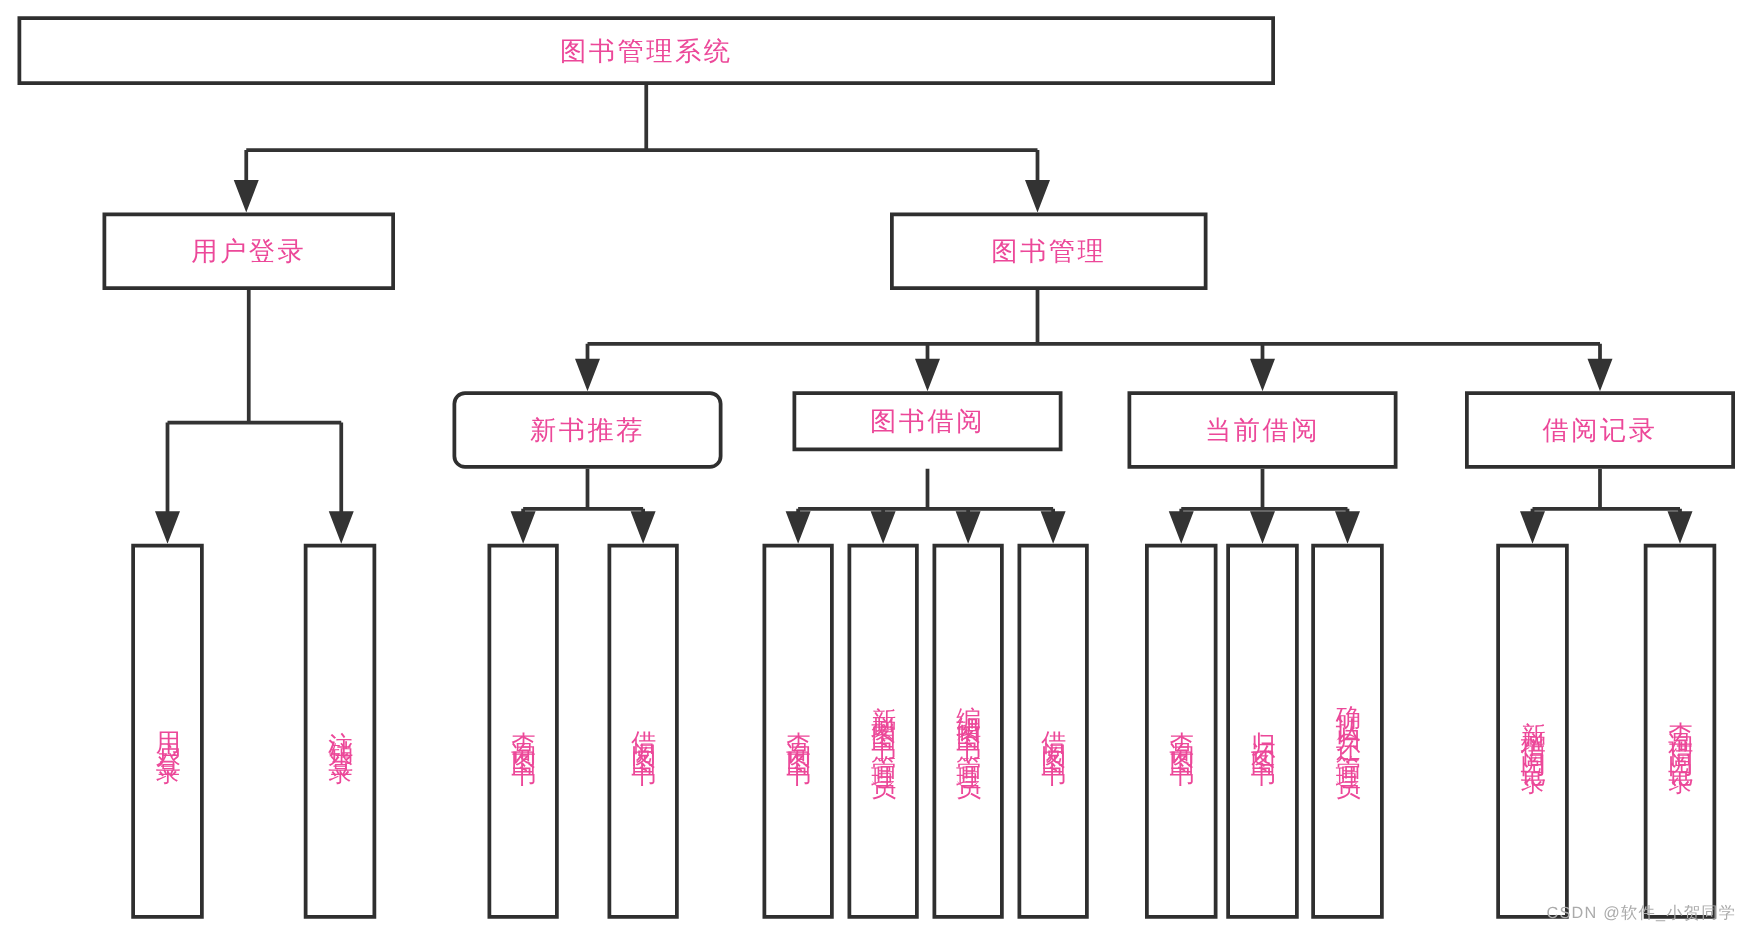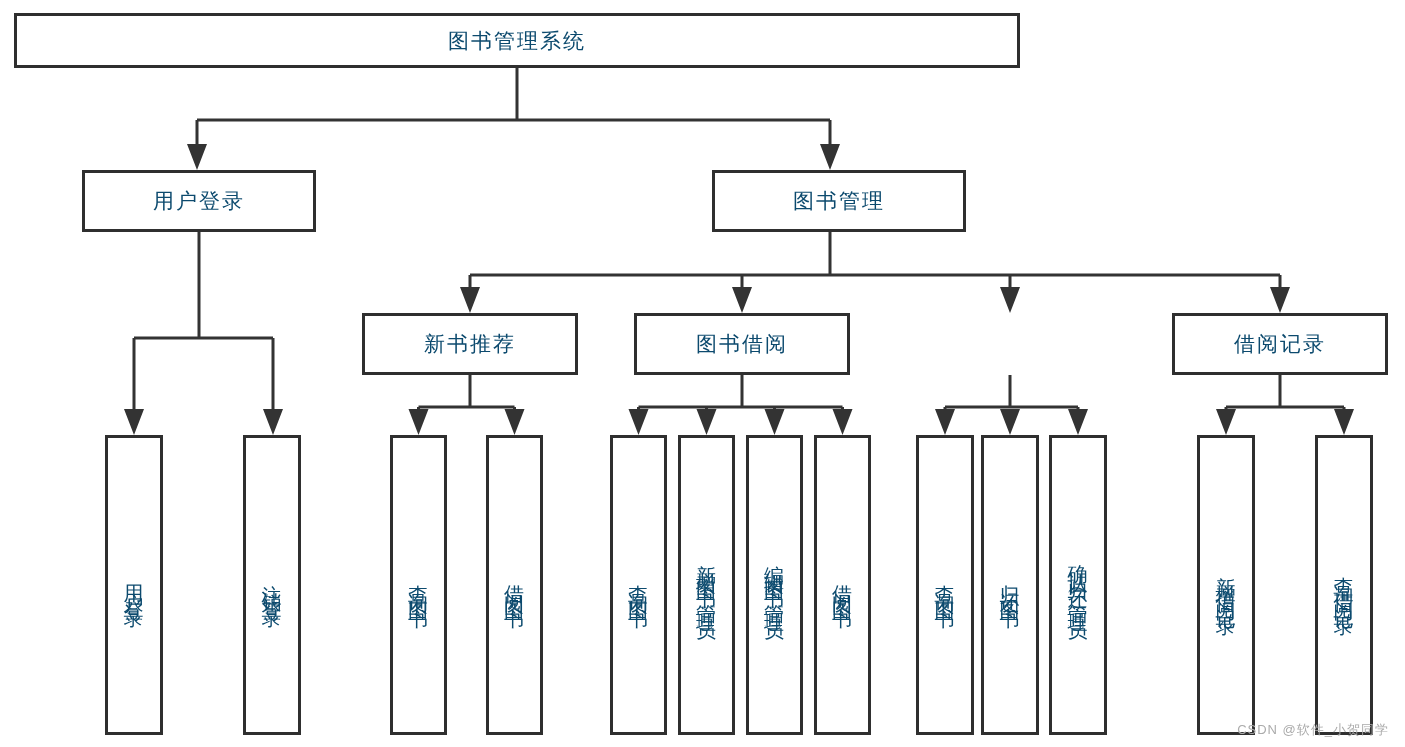--- a/index.html
+++ b/index.html
@@ -32,21 +32,21 @@
   }
   .box {
     position: absolute;
     box-sizing: border-box;
     border: 3px solid #2f2f2f;
     background: #ffffff;
     display: flex;
     align-items: center;
     justify-content: center;
     font-size: 21px;
-    color: #0c4a6e;
+    color: #ec4899;
     letter-spacing: 2px;
     text-align: center;
   }
   .vbox {
     writing-mode: vertical-rl;
     font-size: 20px;
     letter-spacing: 8px;
     padding: 8px 0;
     line-height: 1;
   }
@@ -119,22 +119,23 @@
       M1068 409 L1088 409 L1078 435 Z
       M1216 409 L1236 409 L1226 435 Z
       M1334 409 L1354 409 L1344 435 Z"></path>
   </svg>
 
   <div class="box" style="left:14px; top:13px; width:1006px; height:55px;">图书管理系统</div>
 
   <div class="box" style="left:82px; top:170px; width:234px; height:62px;">用户登录</div>
   <div class="box" style="left:712px; top:170px; width:254px; height:62px;">图书管理</div>
 
-  <div class="box" style="left:362px; top:313px; width:216px; height:62px;">新书推荐</div>
-  <div class="box" style="left:634px; top:313px; width:216px; height:62px;">图书借阅</div>
+  <div class="box" style="left:362px; top:313px; width:216px; height:62px;border-radius:10px;">新书推荐</div>
+  <div class="box" style="left:634px; top:313px; width:216px; height:48px;">图书借阅</div>
+  <div class="box" style="left:902px; top:313px; width:216px; height:62px;">当前借阅</div>
   <div class="box" style="left:1172px; top:313px; width:216px; height:62px;">借阅记录</div>
 
   <div class="box vbox" style="left:105px; top:435px; width:58px; height:300px;">用户登录</div>
   <div class="box vbox" style="left:243px; top:435px; width:58px; height:300px;">注销登录</div>
 
   <div class="box vbox" style="left:390px; top:435px; width:57px; height:300px;">查询图书</div>
   <div class="box vbox" style="left:486px; top:435px; width:57px; height:300px;">借阅图书</div>
 
   <div class="box vbox" style="left:610px; top:435px; width:57px; height:300px;">查询图书</div>
   <div class="box vbox" style="left:678px; top:435px; width:57px; height:300px;">新增图书（管理员）</div>

